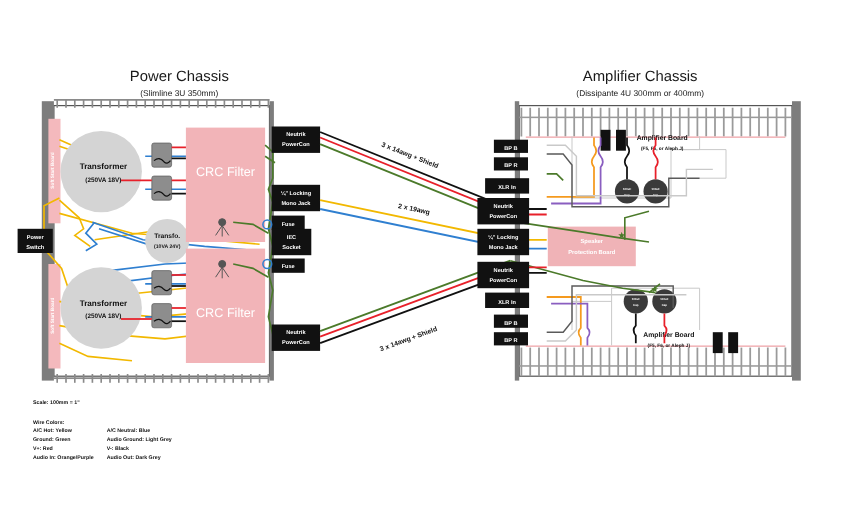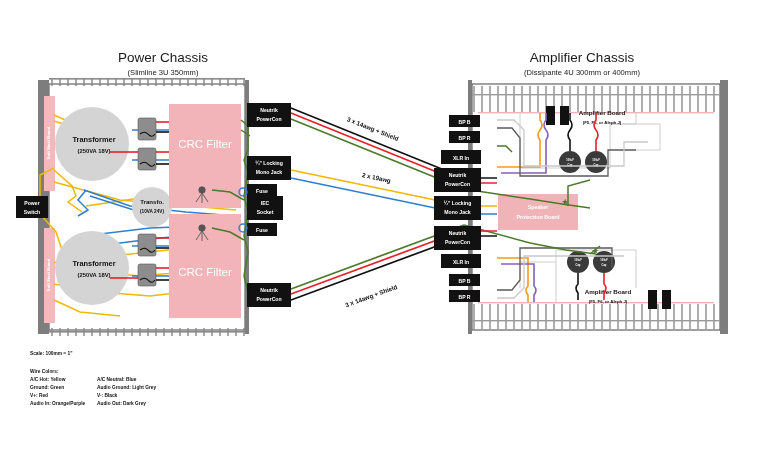--- a/index.html
+++ b/index.html
@@ -1,19 +1,19 @@
 <!DOCTYPE html>
 <html><head>
 <meta charset="utf-8">
 <style>
   html,body{margin:0;padding:0;background:#ffffff;}
   body{width:768px;height:466px;overflow:hidden;
        font-family:"Liberation Sans","DejaVu Sans",sans-serif;
        color:#1a1a1a;position:relative;}
-  #stage{position:absolute;left:0;top:0;width:768px;height:356px;}
+  #stage{position:absolute;left:0;top:12px;width:768px;height:356px;}
   svg{position:absolute;left:0;top:0;}
 
   .ttl{font-size:13.5px;font-weight:400;fill:#1a1a1a;text-anchor:middle;}
   .sub{font-size:7.6px;font-weight:400;fill:#1a1a1a;text-anchor:middle;}
 
   .blklbl{font-size:5.1px;fill:#ffffff;text-anchor:middle;font-weight:700;}
   .xfm{font-size:7.4px;fill:#111;text-anchor:middle;font-weight:700;}
   .xfmsub{font-size:5.8px;fill:#111;text-anchor:middle;font-weight:700;}
   .xfm2{font-size:6.1px;fill:#111;text-anchor:middle;font-weight:700;}
   .xfm2sub{font-size:4.7px;fill:#111;text-anchor:middle;font-weight:700;}

